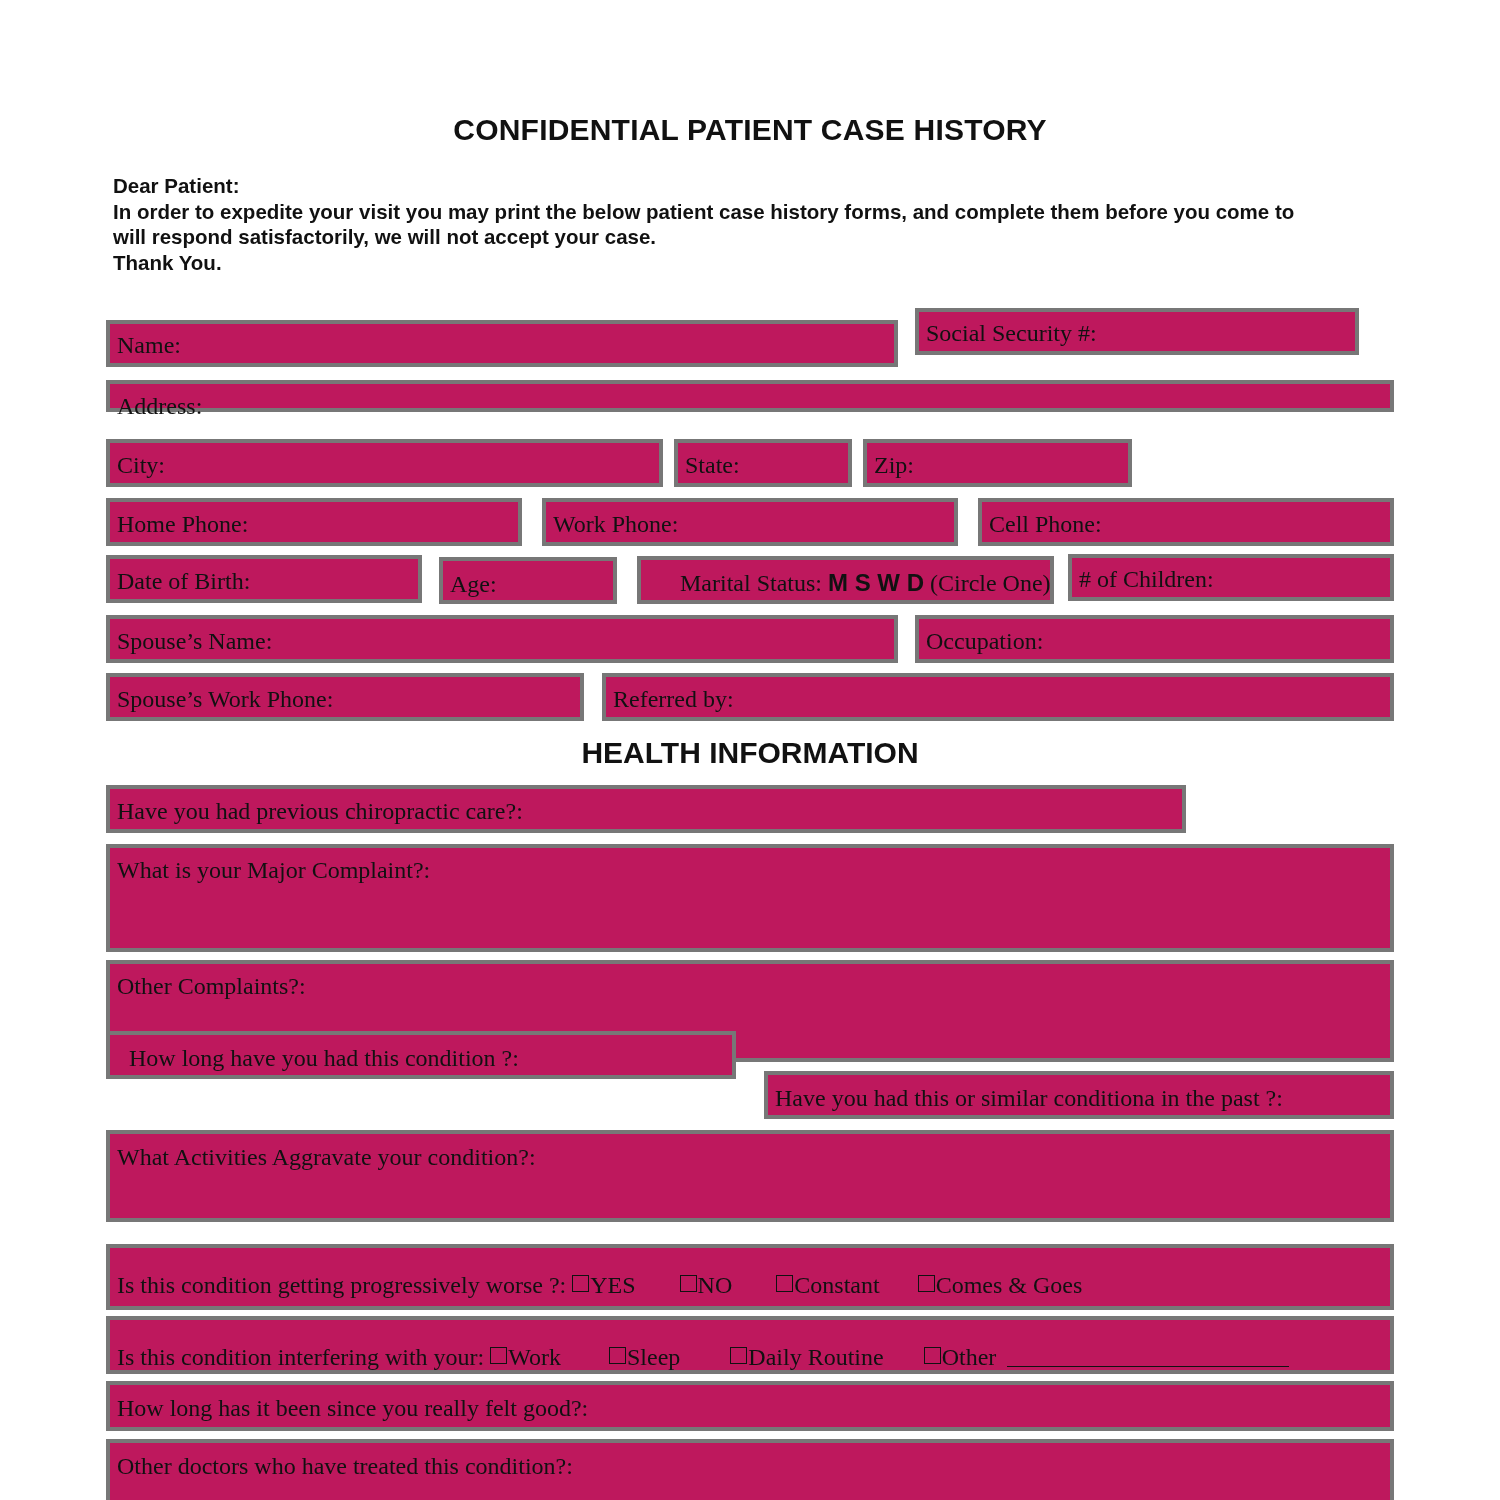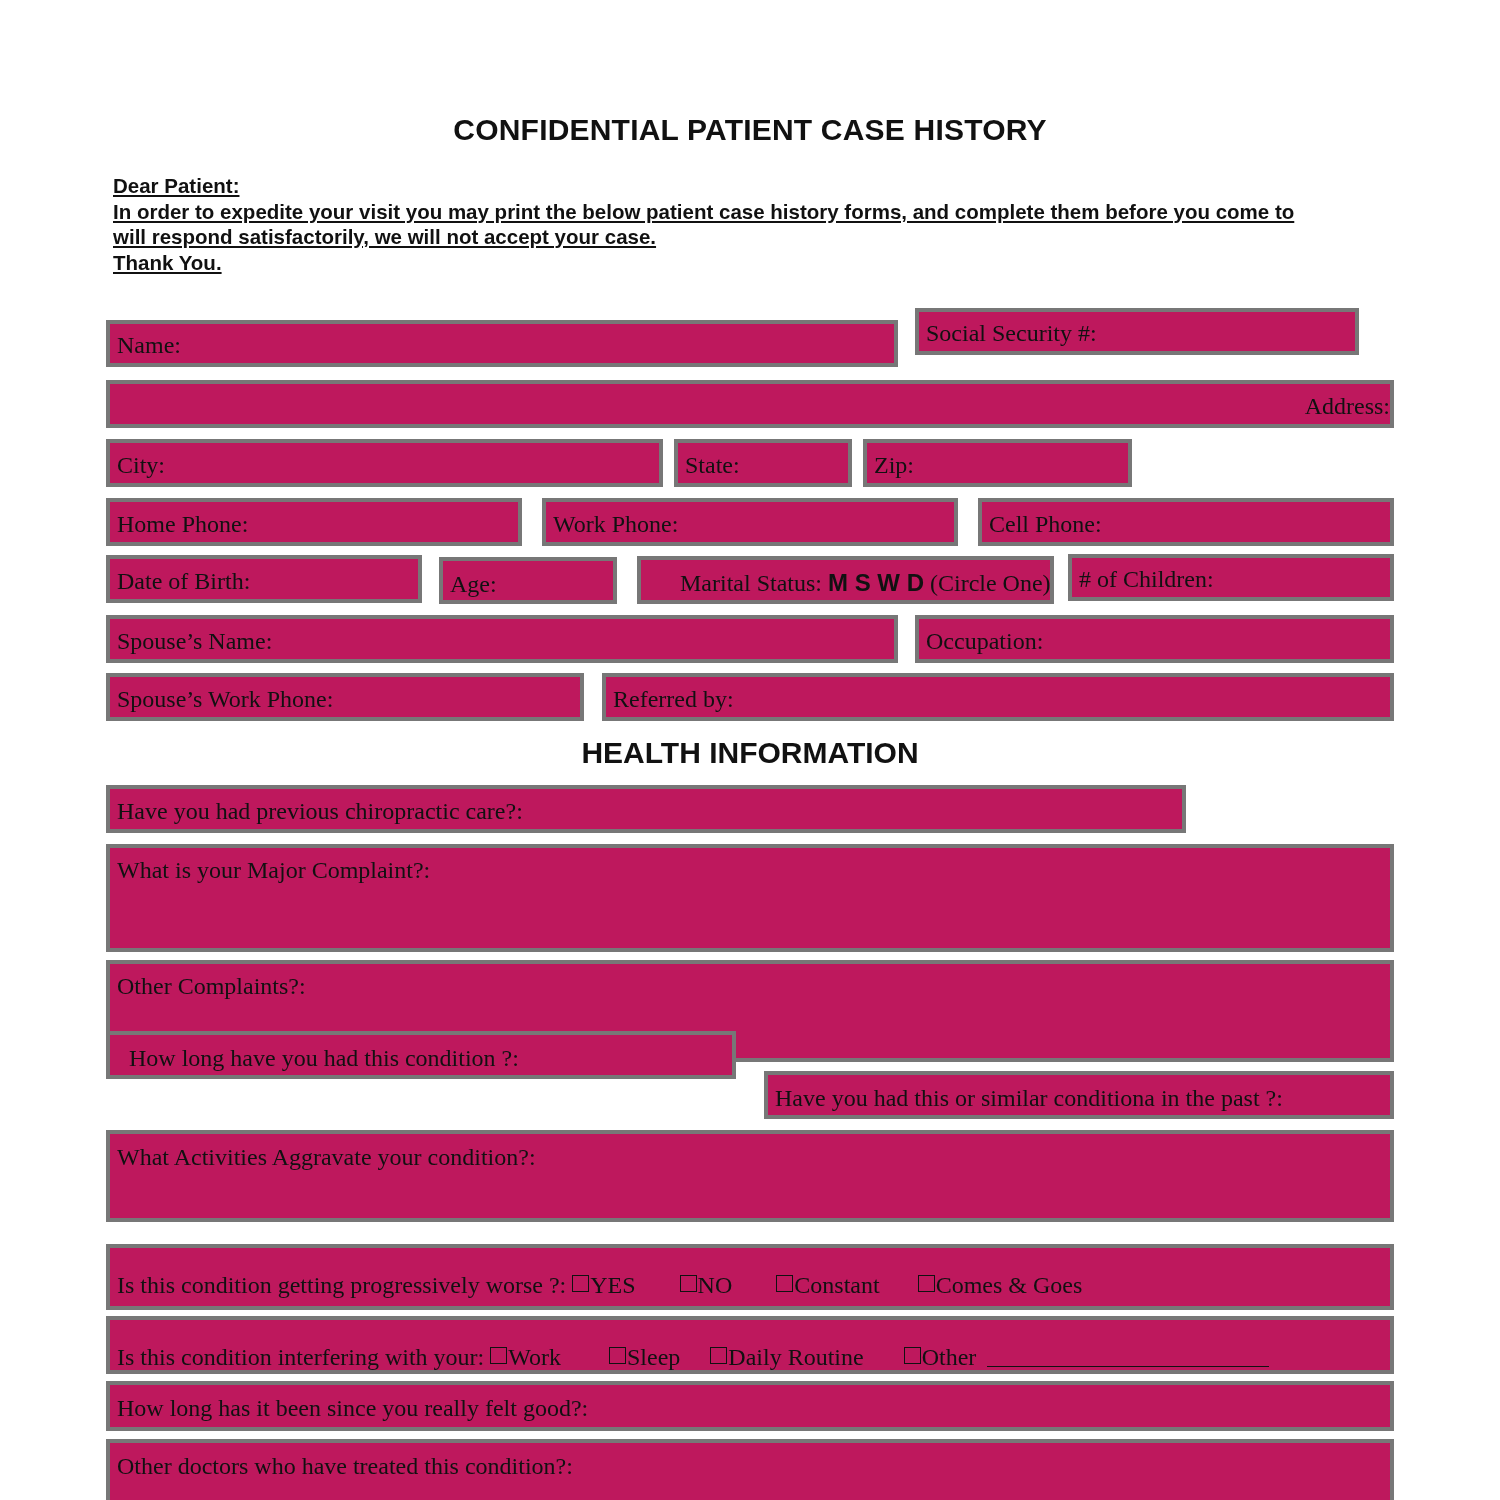--- a/index.html
+++ b/index.html
@@ -1,18 +1,18 @@
 <!DOCTYPE html>
 <html><head>
 <meta charset="utf-8">
 <style>
   html, body { margin: 0; padding: 0; background: #ffffff; }
   body { width: 1500px; height: 1500px; position: relative; overflow: hidden; font-family: "Liberation Serif", serif; color: #111; }
   .title { position: absolute; left: 0; width: 1500px; top: 113px; text-align: center; font-family: "Liberation Sans", sans-serif; font-weight: bold; font-size: 30px; letter-spacing: 0.2px; }
-  .intro { position: absolute; left: 113px; top: 173px; width: 1290px; font-family: "Liberation Sans", sans-serif; font-weight: bold; font-size: 20.5px; line-height: 25.5px; text-decoration: underline; }
+  .intro { position: absolute; left: 113px; top: 173px; width: 1290px; font-family: "Liberation Sans", sans-serif; font-weight: bold; font-size: 20.5px; line-height: 25.5px; }
   .intro div { white-space: nowrap; }
   .field { position: absolute; box-sizing: border-box; background: #be185d; border: 4px solid #777777; font-size: 24px; padding-left: 7px; white-space: nowrap; }
   .section { position: absolute; left: 0; width: 1500px; top: 736px; text-align: center; font-family: "Liberation Sans", sans-serif; font-weight: bold; font-size: 30px; }
   .bold-sans { font-family: "Liberation Sans", sans-serif; font-weight: bold; }
   .opt { display: inline-block; }
   .box { display: inline-block; width: 15px; height: 15px; border: 1.5px solid #111; vertical-align: 1px; margin-right: 1px; }
   .line { display: inline-block; width: 282px; border-bottom: 1.5px solid #111; height: 20px; vertical-align: -2px; margin-left: 5px; }
 </style>
 </head>
 <body>
@@ -26,21 +26,21 @@
   <div>Thank You.</div>
 </div>
 
 <div class="field" style="left:106px;top:320px;width:792px;height:47px;line-height:43px;">
   <span>Name:</span>
 </div>
 <div class="field" style="left:915px;top:308px;width:444px;height:47px;line-height:43px;">
   <span>Social Security #:</span>
 </div>
 
-<div class="field" style="left:106px;top:380px;width:1288px;height:48px;line-height:45px;text-align:right;">
+<div class="field" style="left:106px;top:380px;width:1288px;height:32px;line-height:45px;">
   <span>Address:</span>
 </div>
 
 <div class="field" style="left:106px;top:439px;width:557px;height:48px;line-height:45px;">
   <span>City:</span>
 </div>
 <div class="field" style="left:674px;top:439px;width:178px;height:48px;line-height:45px;">
   <span>State:</span>
 </div>
 <div class="field" style="left:863px;top:439px;width:269px;height:48px;line-height:45px;">
@@ -119,21 +119,21 @@
     <span class="opt" style="margin-left:38px;"><span class="box"></span><span>Constant</span></span>
     <span class="opt" style="margin-left:32px;"><span class="box"></span><span>Comes &amp; Goes</span></span>
   </div>
 </div>
 
 <div class="field" style="left:106px;top:1316px;width:1288px;height:58px;">
   <div style="position:absolute;left:7px;top:22px;line-height:30px;">
     <span>Is this condition interfering with your:</span>
     <span class="opt"><span class="box"></span><span>Work</span></span>
     <span class="opt" style="margin-left:42px;"><span class="box"></span><span>Sleep</span></span>
-    <span class="opt" style="margin-left:24px;"><span class="box"></span><span>Daily Routine</span></span>
+    <span class="opt" style="margin-left:44px;"><span class="box"></span><span>Daily Routine</span></span>
     <span class="opt" style="margin-left:34px;"><span class="box"></span><span>Other</span></span>
     <span class="line"></span>
   </div>
 </div>
 
 <div class="field" style="left:106px;top:1381px;width:1288px;height:50px;line-height:47px;">
   <span>How long has it been since you really felt good?:</span>
 </div>
 
 <div class="field" style="left:106px;top:1439px;width:1288px;height:90px;line-height:47px;">

